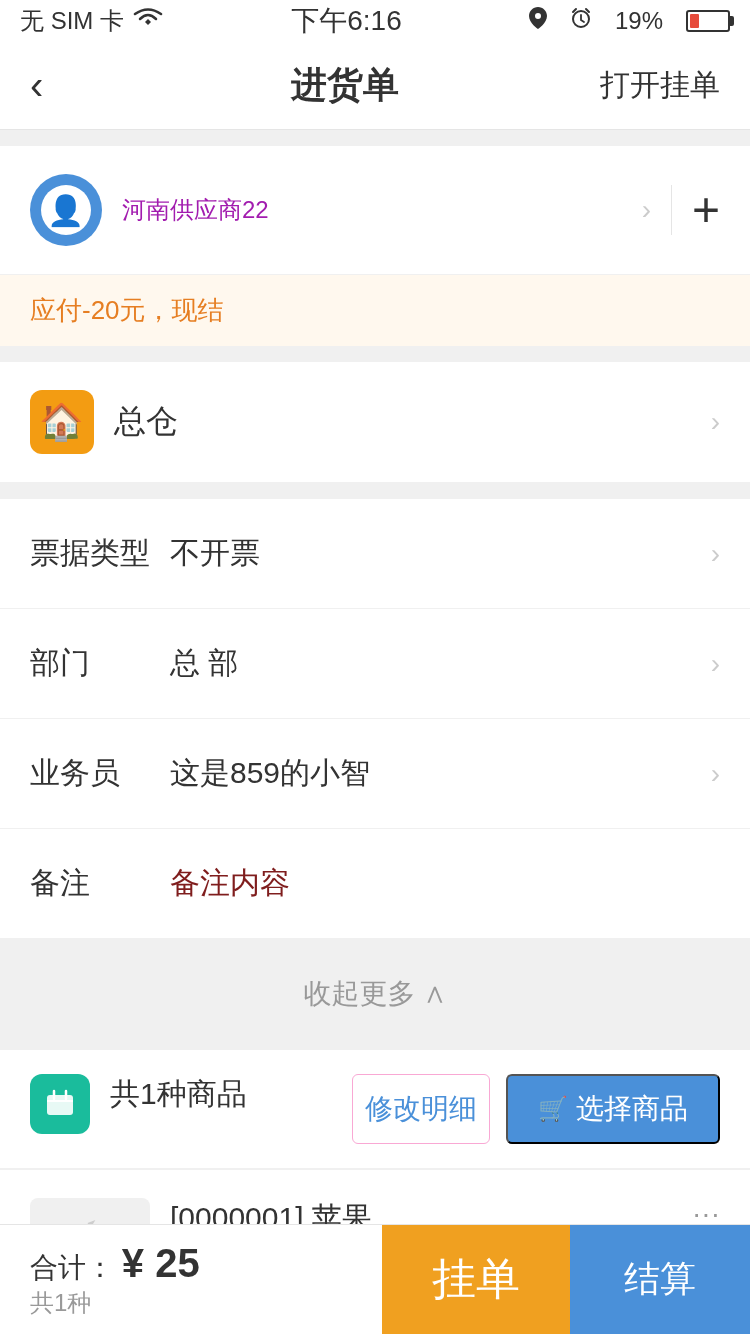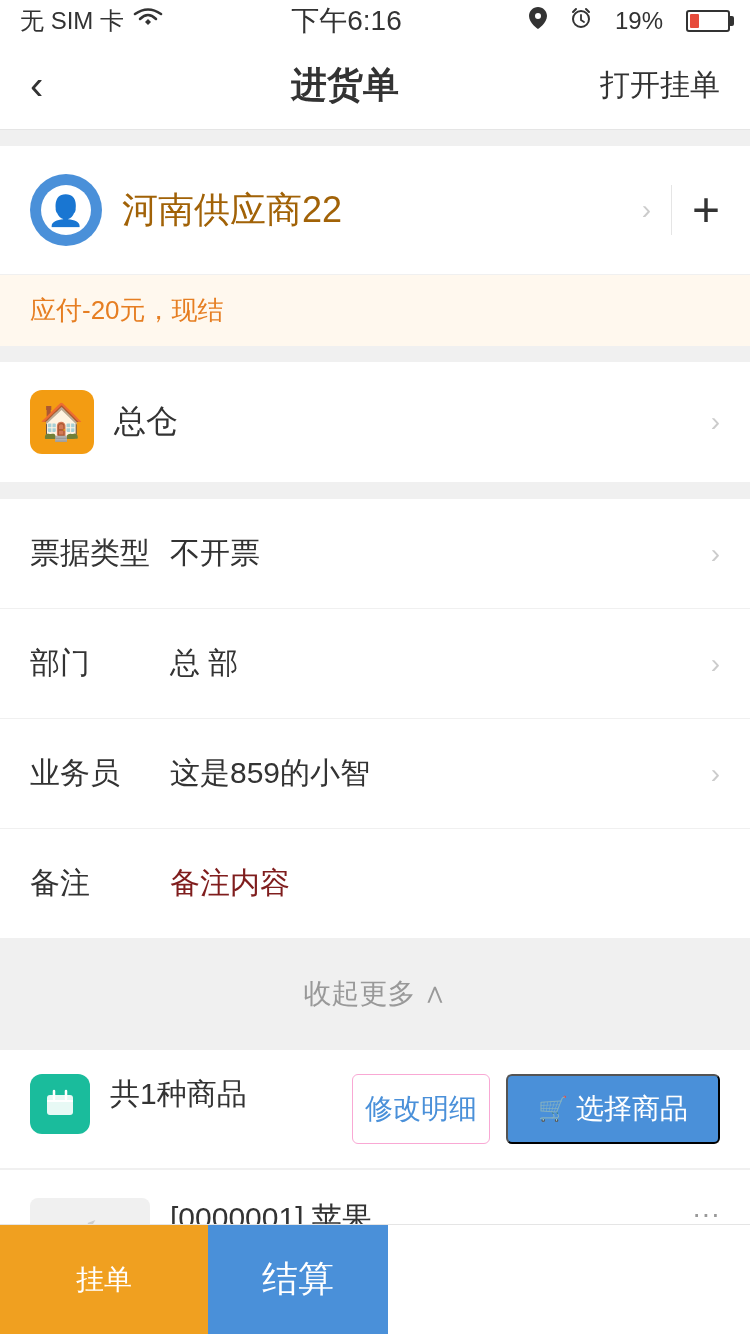--- a/index.html
+++ b/index.html
@@ -120,22 +120,22 @@
       display: flex;
       align-items: center;
       justify-content: center;
     }
     .avatar-person {
       font-size: 30px;
       color: #4a90d9;
     }
     .supplier-name {
       flex: 1;
-      font-size: 36px;
-      color: #a16207;
+      font-size: 24px;
+      color: #a21caf;
     }
     .supplier-divider {
       width: 1px;
       height: 50px;
       background: #e5e5e5;
       margin: 0 20px;
     }
     .supplier-add {
       font-size: 48px;
       color: #333;
@@ -330,24 +330,24 @@
     .bottom-total {
       flex: 1;
       display: flex;
       flex-direction: column;
       justify-content: center;
       padding: 0 30px;
     }
     .total-amount { font-size: 40px; font-weight: 600; color: #333; }
     .total-count { font-size: 24px; color: #999; }
     .btn-hangsingle {
-      width: 208px;
+      width: 188px;
       background: #f0a020;
       color: #fff;
-      font-size: 28px;
+      font-size: 44px;
       display: flex;
       align-items: center;
       justify-content: center;
       cursor: pointer;
     }
     .btn-checkout {
       width: 180px;
       background: #4a90d9;
       color: #fff;
       font-size: 36px;
@@ -490,19 +490,26 @@
         <span> = </span>
         <span class="price-highlight">¥25</span>
       </div>
     </div>
     <span class="product-more">···</span>
   </div>
 
 </div>
 
 <div class="bottom-bar">
+  <div class="bottom-total">
+    <div>
+      <span>合计：</span>
+      <span class="total-amount">¥ 25</span>
+    </div>
+    <div class="total-count">共1种</div>
+  </div>
   <div class="btn-hangsingle">
     <span>挂单</span>
   </div>
   <div class="btn-checkout">
     <span>结算</span>
   </div>
 </div>
 
 </body></html>

